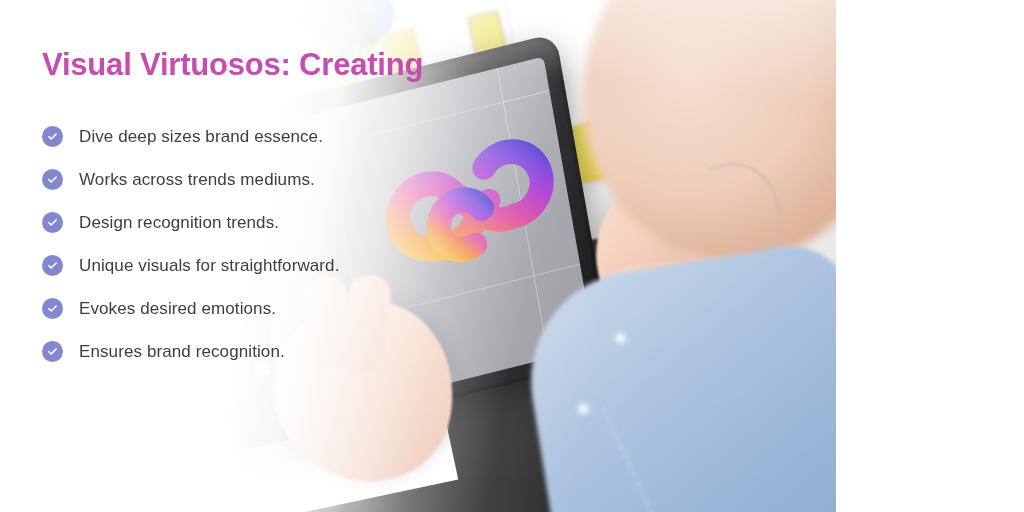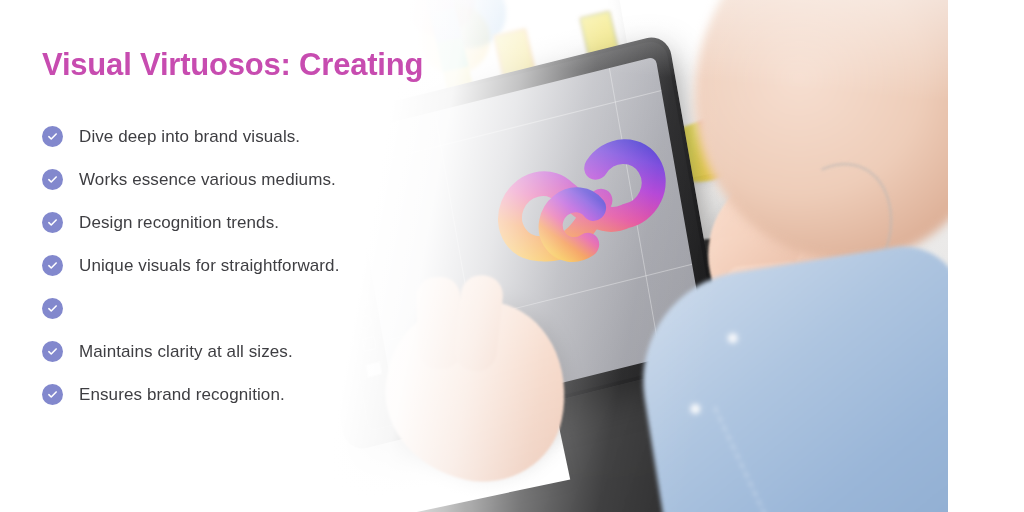--- a/index.html
+++ b/index.html
@@ -6,21 +6,21 @@
     margin: 0;
     padding: 0;
     background: #ffffff;
   }
   body {
     font-family: "Liberation Sans", sans-serif;
   }
 
   .banner {
     position: relative;
-    width: 948px;
+    width: 836px;
     height: 512px;
     overflow: hidden;
     background: #ffffff;
   }
 
   
   .photo {
     position: absolute;
     top: 0;
     right: 0;
@@ -562,31 +562,31 @@
     </h1>
 
     <ul class="bullets">
 
       <li class="bullet">
         <span class="check">
           <svg width="11" height="11" viewBox="0 0 12 12">
               <path d="M2 6.2 L4.6 8.7 L10 3.2" fill="none" stroke="#ffffff" stroke-width="1.7" stroke-linecap="round" stroke-linejoin="round"></path>
             </svg>
         </span>
-        <span class="bullet-label">Dive deep into brand visuals.</span>
+        <span class="bullet-label">Dive deep sizes brand essence.</span>
       </li>
 
 
       <li class="bullet">
         <span class="check">
           <svg width="11" height="11" viewBox="0 0 12 12">
               <path d="M2 6.2 L4.6 8.7 L10 3.2" fill="none" stroke="#ffffff" stroke-width="1.7" stroke-linecap="round" stroke-linejoin="round"></path>
             </svg>
         </span>
-        <span class="bullet-label">Works essence various mediums.</span>
+        <span class="bullet-label">Works across trends mediums.</span>
       </li>
 
       <li class="bullet">
         <span class="check">
           <svg width="11" height="11" viewBox="0 0 12 12">
               <path d="M2 6.2 L4.6 8.7 L10 3.2" fill="none" stroke="#ffffff" stroke-width="1.7" stroke-linecap="round" stroke-linejoin="round"></path>
             </svg>
         </span>
         <span class="bullet-label">Design recognition trends.</span>
       </li>
@@ -599,30 +599,23 @@
         </span>
         <span class="bullet-label">Unique visuals for straightforward.</span>
       </li>
 
       <li class="bullet">
         <span class="check">
           <svg width="11" height="11" viewBox="0 0 12 12">
               <path d="M2 6.2 L4.6 8.7 L10 3.2" fill="none" stroke="#ffffff" stroke-width="1.7" stroke-linecap="round" stroke-linejoin="round"></path>
             </svg>
         </span>
+        <span class="bullet-label">Evokes desired emotions.</span>
       </li>
 
-      <li class="bullet">
-        <span class="check">
-          <svg width="11" height="11" viewBox="0 0 12 12">
-              <path d="M2 6.2 L4.6 8.7 L10 3.2" fill="none" stroke="#ffffff" stroke-width="1.7" stroke-linecap="round" stroke-linejoin="round"></path>
-            </svg>
-        </span>
-        <span class="bullet-label">Maintains clarity at all sizes.</span>
-      </li>
 
       <li class="bullet">
         <span class="check">
           <svg width="11" height="11" viewBox="0 0 12 12">
               <path d="M2 6.2 L4.6 8.7 L10 3.2" fill="none" stroke="#ffffff" stroke-width="1.7" stroke-linecap="round" stroke-linejoin="round"></path>
             </svg>
         </span>
         <span class="bullet-label">Ensures brand recognition.</span>
       </li>
 

